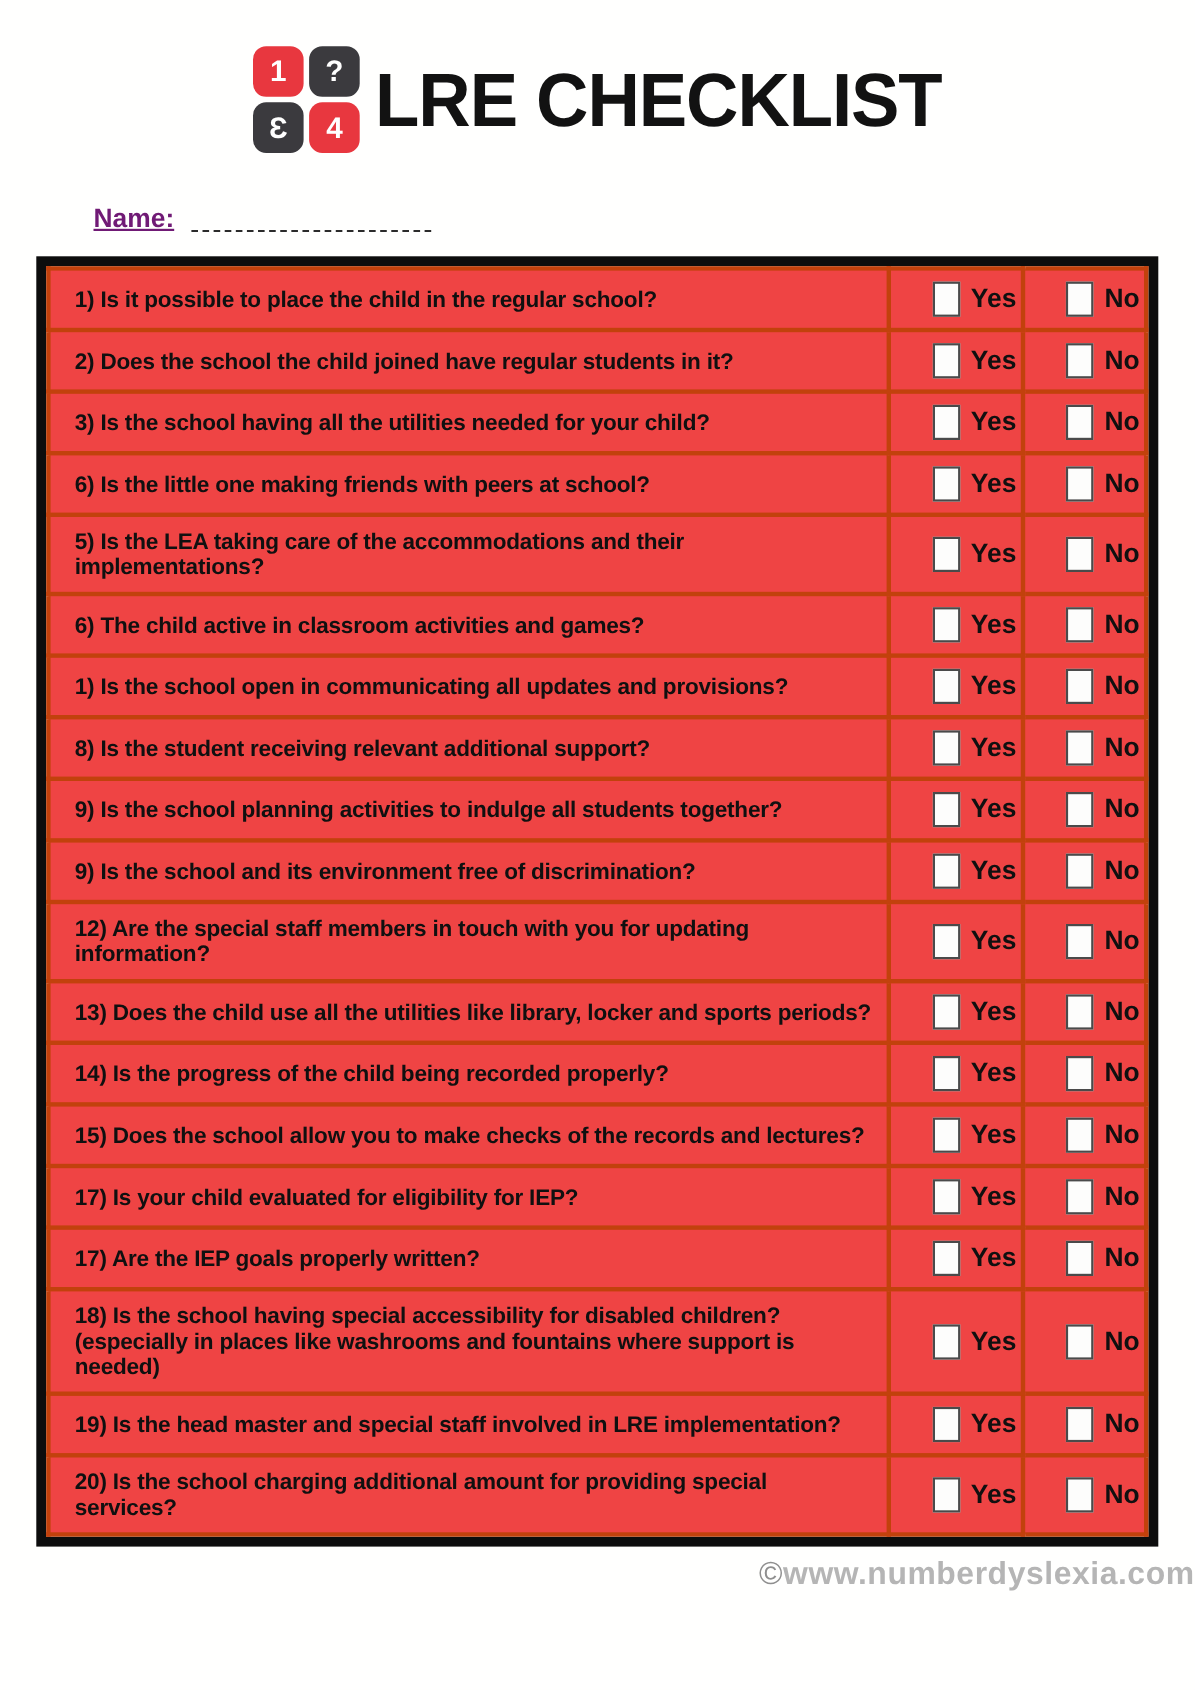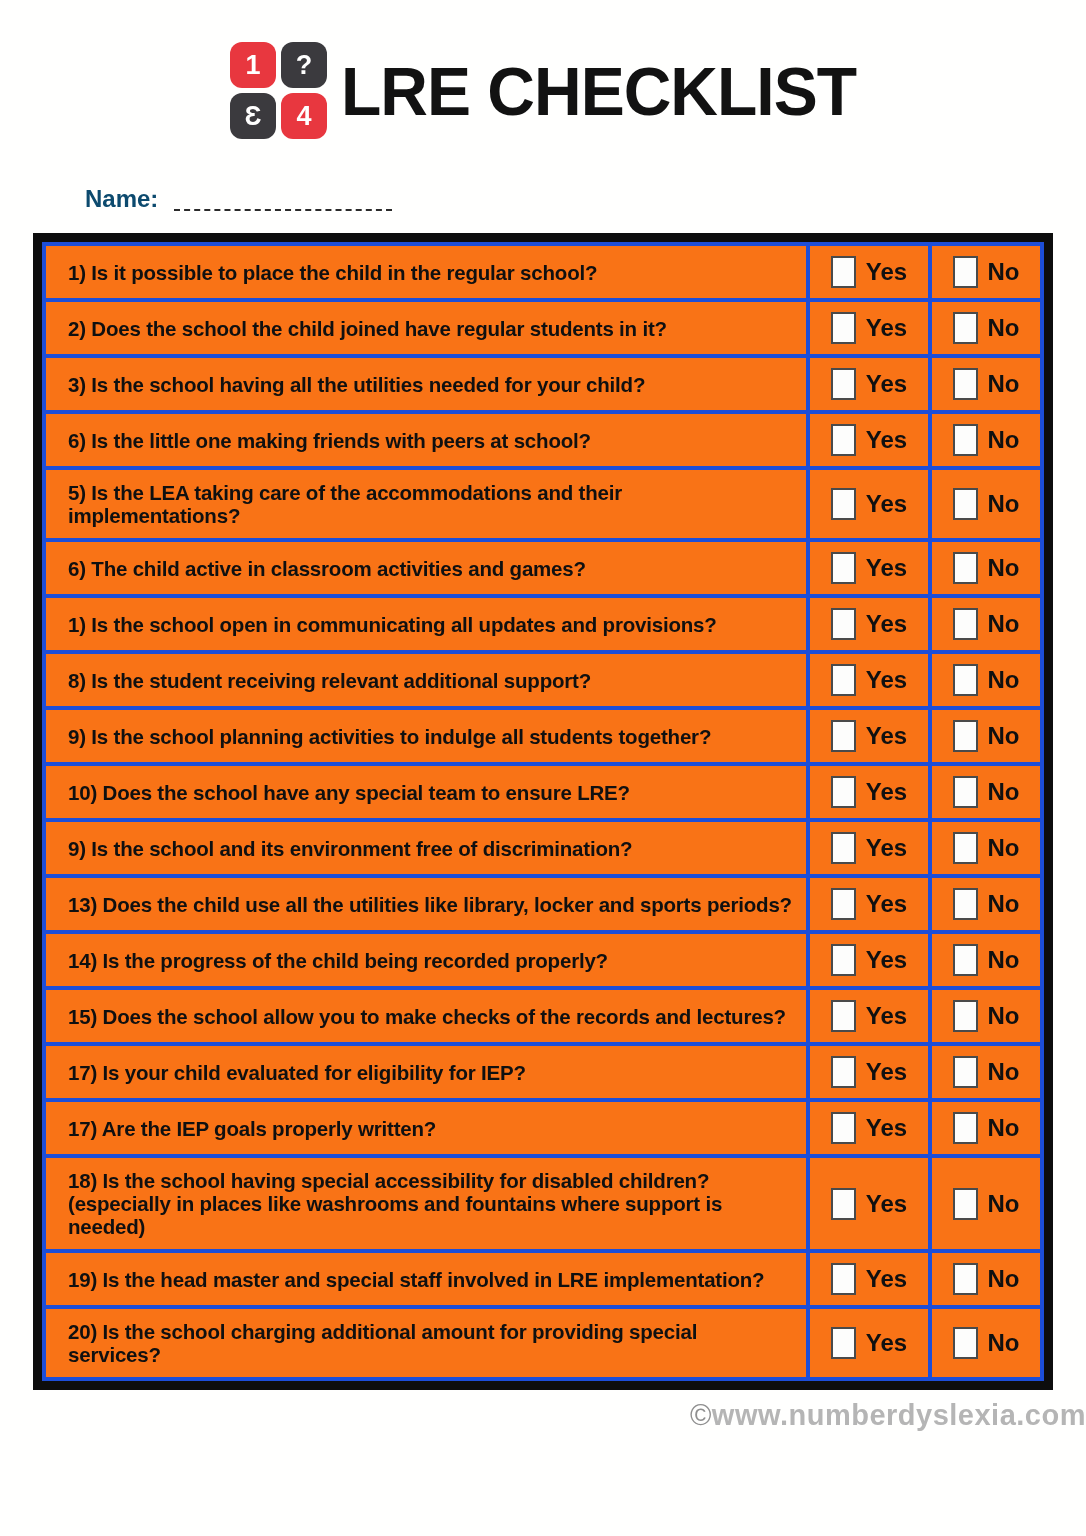--- a/index.html
+++ b/index.html
@@ -58,22 +58,23 @@
     align-items: flex-end;
     margin: 48px 88px 0 85px;
   }
   .field {
     display: flex;
     align-items: flex-end;
   }
   .field-label {
     font-size: 24px;
     font-weight: bold;
-    color: #0c4a6e;
+    color: #701a75;
     line-height: 1;
+    text-decoration: underline;
   }
   .dash-line {
     display: inline-block;
     border-bottom: 2px dashed #2b2b2b;
     height: 4px;
   }
   .name-line { width: 218px; margin-left: 16px; }
   .date-line { width: 222px; margin-left: 8px; }
 
   
@@ -81,43 +82,43 @@
     margin: 22px 33px 0 33px;
     border: 9px solid #0d0d0d;
     background: #fdfdfc;
   }
   table.checklist {
     width: 100%;
     border-collapse: collapse;
     table-layout: fixed;
   }
   table.checklist td {
-    border: 4px solid #1d4ed8;
-    background: #f97316;
+    border: 4px solid #c2410c;
+    background: #ef4444;
     vertical-align: middle;
   }
   td.q-cell {
     padding: 11px 14px 11px 22px;
     font-size: 20.5px;
     font-weight: bold;
     color: #101010;
     line-height: 23px;
     letter-spacing: -0.2px;
     height: 30px; 
   }
   col.q-col   { width: auto; }
   col.yes-col { width: 122px; }
   col.no-col  { width: 112px; }
   td.choice-cell {
     padding: 8px 4px;
   }
   .choice {
     display: flex;
     align-items: center;
-    justify-content: center;
+    justify-content: flex-end;
     gap: 10px;
   }
   .checkbox {
     display: inline-block;
     width: 25px;
     height: 32px;
     background: #fdfdfc;
     border: 2px solid #4a4a4a;
     box-sizing: border-box;
   }
@@ -309,52 +310,52 @@
       </span>
     </td>
     <td class="choice-cell">
       <span class="choice">
         <span class="checkbox"></span>
         <span class="choice-label">No</span>
       </span>
     </td>
   </tr>
 
-  <tr>
-    <td class="q-cell">10) Does the school have any special team to ensure LRE?</td>
-    <td class="choice-cell">
-      <span class="choice">
-        <span class="checkbox"></span>
-        <span class="choice-label">Yes</span>
-      </span>
-    </td>
-    <td class="choice-cell">
-      <span class="choice">
-        <span class="checkbox"></span>
-        <span class="choice-label">No</span>
-      </span>
-    </td>
-  </tr>
 
   <tr>
     <td class="q-cell">9) Is the school and its environment free of discrimination?</td>
     <td class="choice-cell">
       <span class="choice">
         <span class="checkbox"></span>
         <span class="choice-label">Yes</span>
       </span>
     </td>
     <td class="choice-cell">
       <span class="choice">
         <span class="checkbox"></span>
         <span class="choice-label">No</span>
       </span>
     </td>
   </tr>
 
+  <tr>
+    <td class="q-cell">12) Are the special staff members in touch with you for updating information?</td>
+    <td class="choice-cell">
+      <span class="choice">
+        <span class="checkbox"></span>
+        <span class="choice-label">Yes</span>
+      </span>
+    </td>
+    <td class="choice-cell">
+      <span class="choice">
+        <span class="checkbox"></span>
+        <span class="choice-label">No</span>
+      </span>
+    </td>
+  </tr>
 
   <tr>
     <td class="q-cell">13) Does the child use all the utilities like library, locker and sports periods?</td>
     <td class="choice-cell">
       <span class="choice">
         <span class="checkbox"></span>
         <span class="choice-label">Yes</span>
       </span>
     </td>
     <td class="choice-cell">

